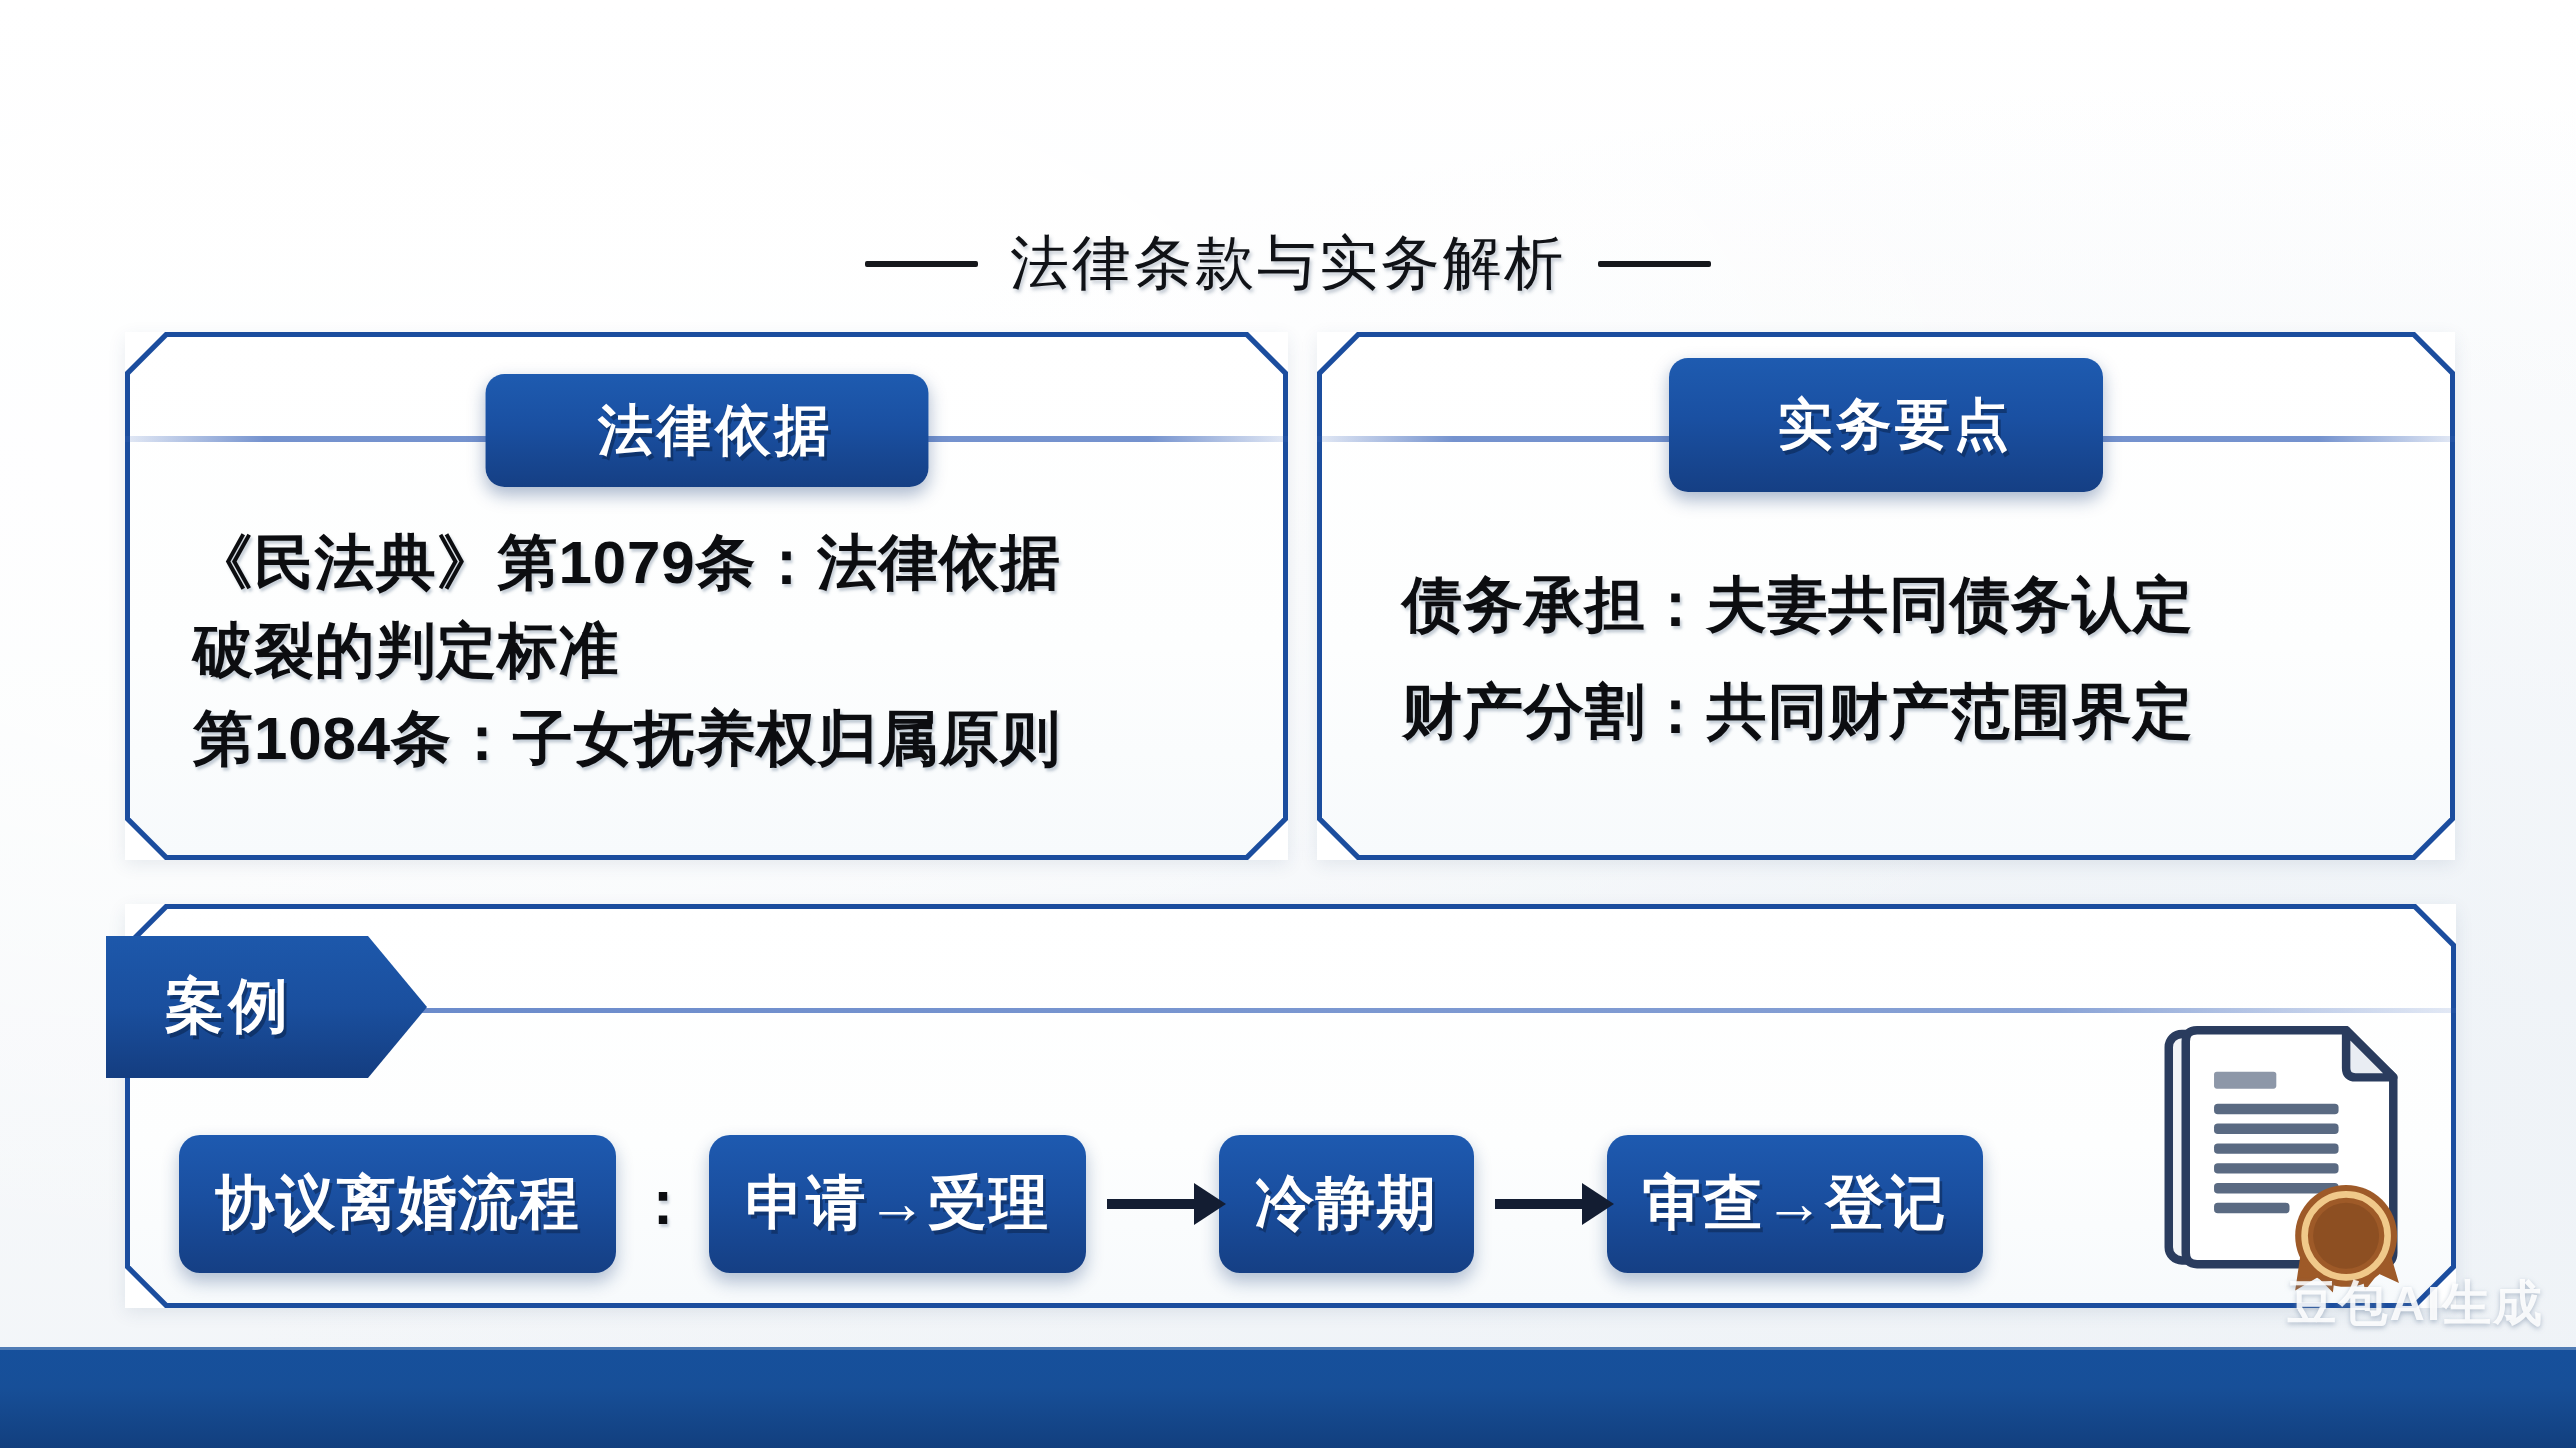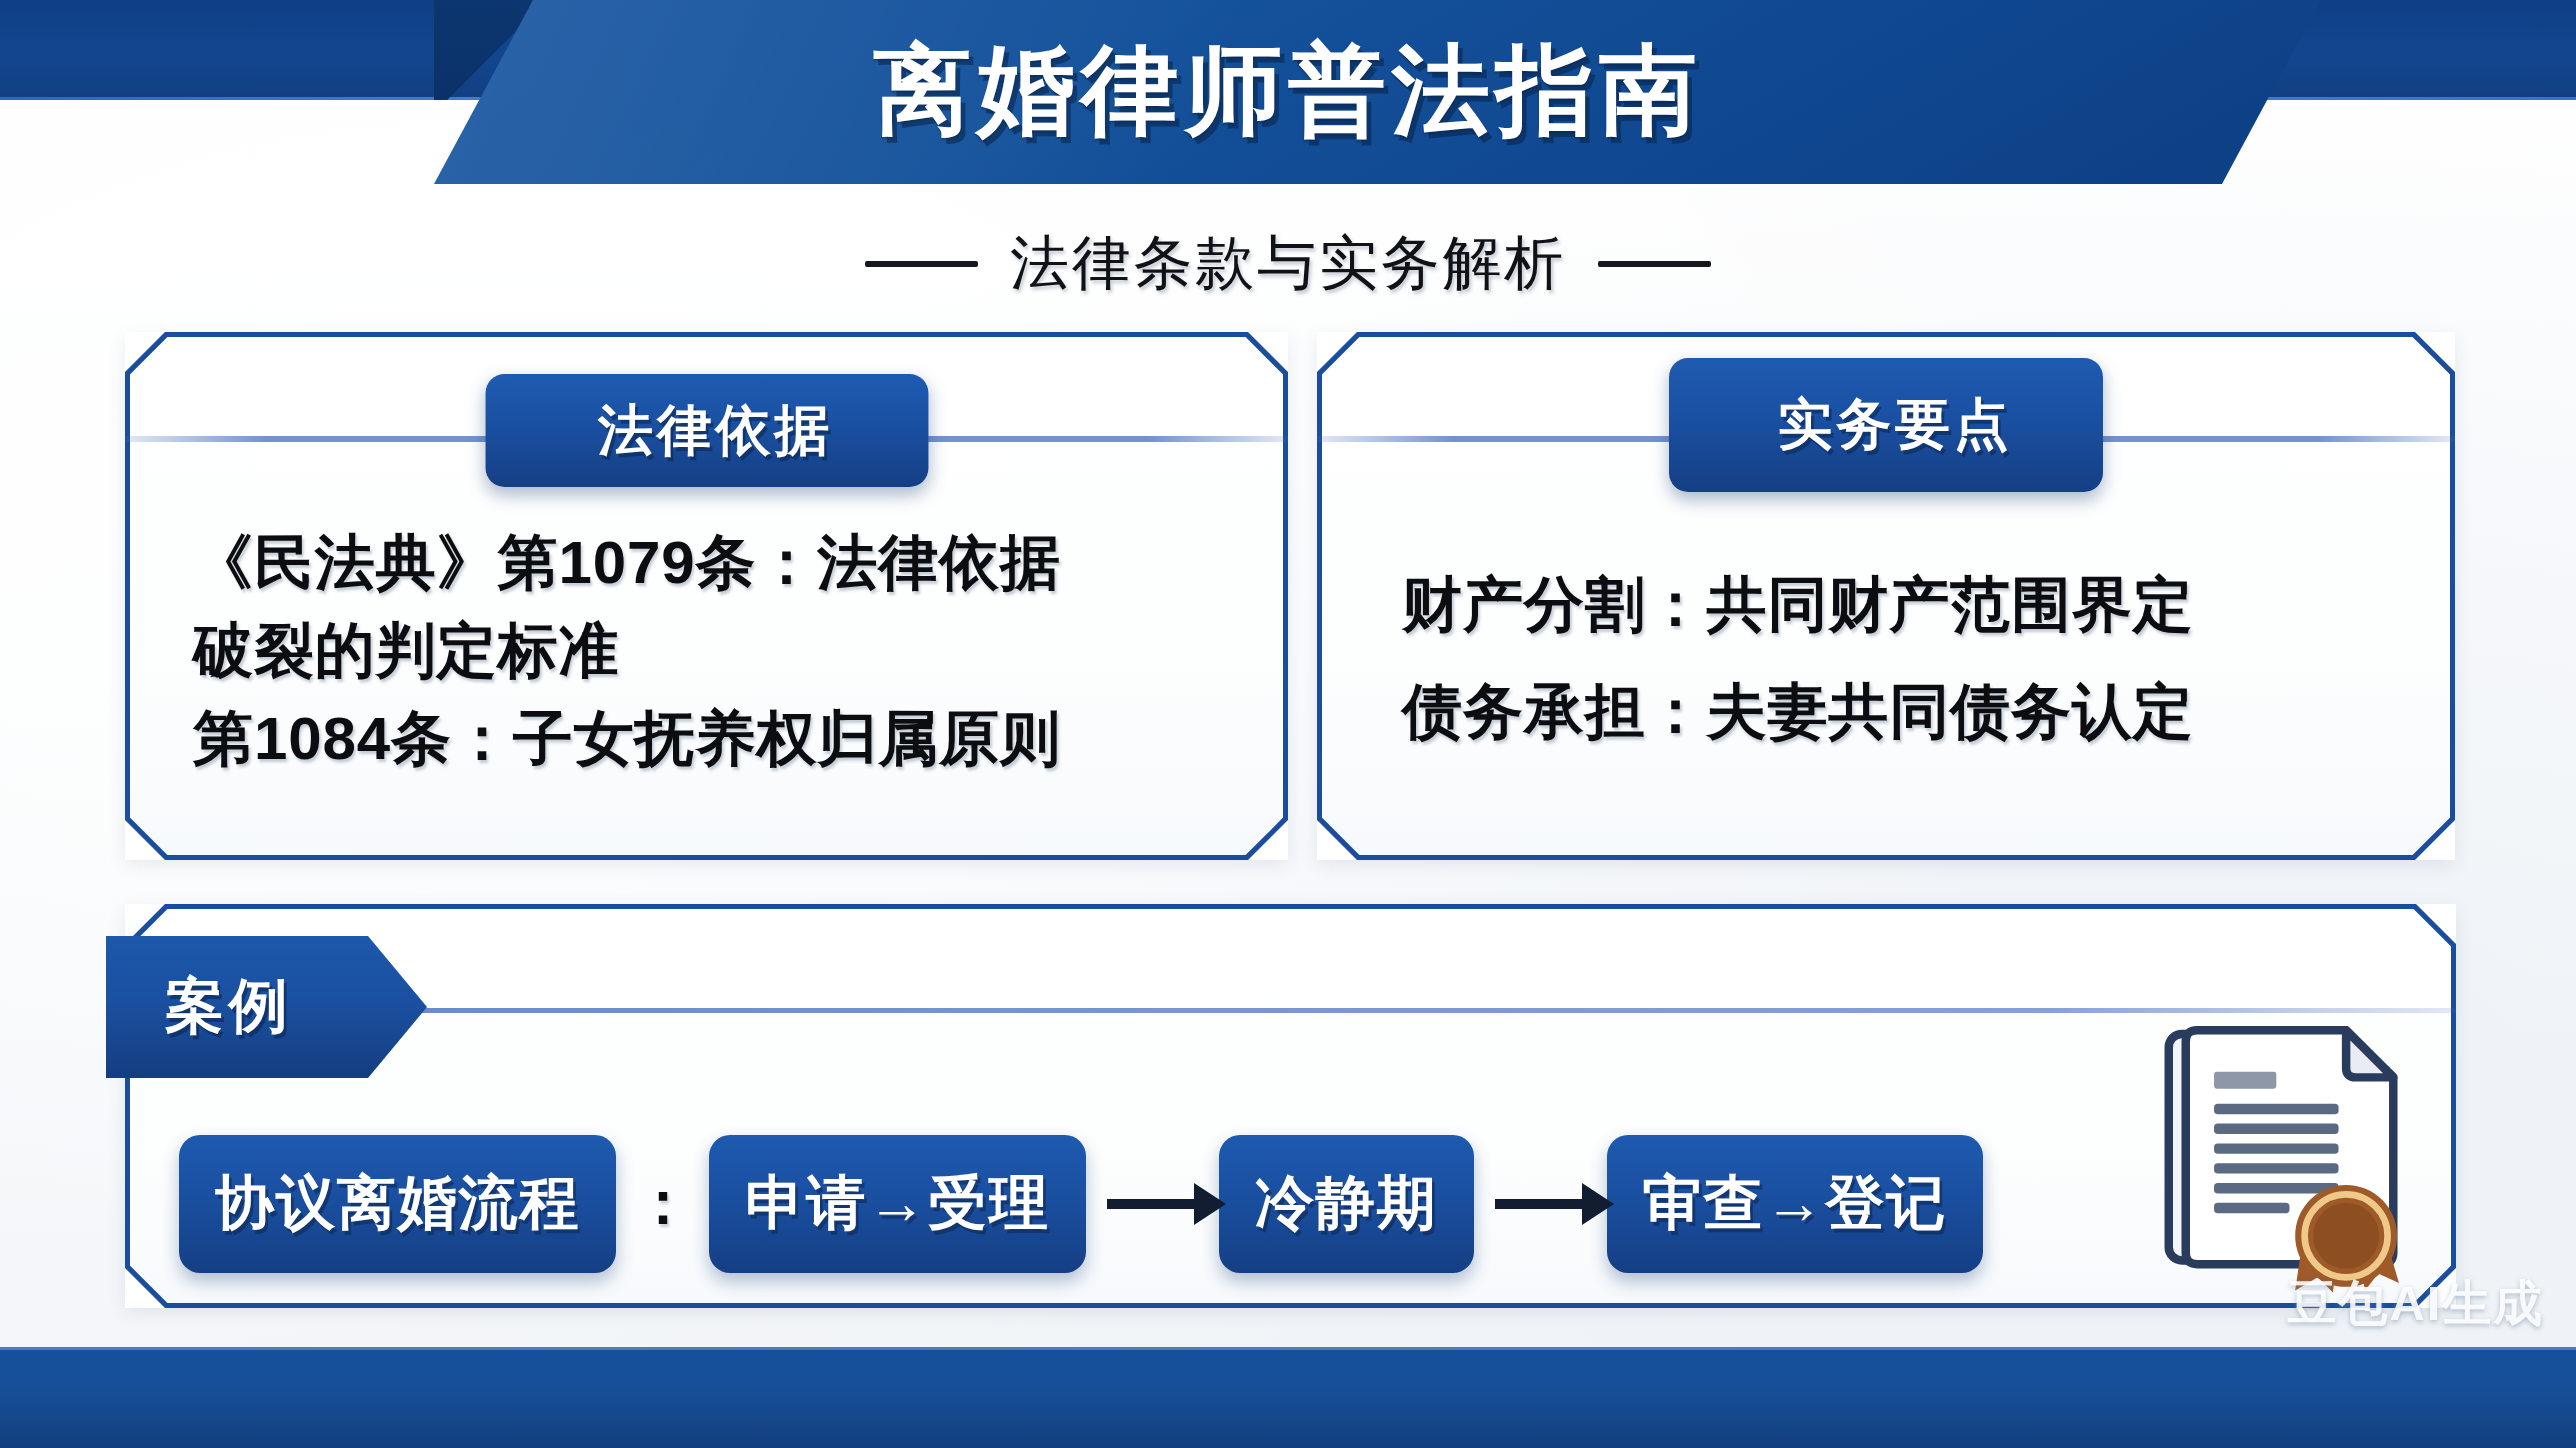--- a/index.html
+++ b/index.html
@@ -272,28 +272,20 @@
     z-index:6;
     white-space:nowrap;
   }
 </style>
 </head>
 <body>
 
 <div class="page">
   <div class="paper-tex"></div>
 
-  <div class="header">
-    <div class="hdr-band"></div>
-    <div class="hdr-notch"></div>
-    <div class="hdr-banner">
-      <div class="hdr-banner-sheen"></div>
-    </div>
-    <div class="hdr-title">离婚律师普法指南</div>
-  </div>
 
   <div class="subtitle-wrap">
     <span class="sub-rule"></span>
     <span class="subtitle-text">法律条款与实务解析</span>
     <span class="sub-rule"></span>
   </div>
 
   <div class="card" style="left:125px; top:332px; width:1163px; height:528px;">
     <div class="bevel"></div>
     <div class="inner"></div>
@@ -309,22 +301,22 @@
   </div>
 
   <div class="card" style="left:1317px; top:332px; width:1138px; height:528px;">
     <div class="bevel"></div>
     <div class="inner"></div>
     <div class="crossrule" style="top:104px;"></div>
 
     <div class="badge-pill" style="left:50%; transform:translateX(-50%); top:26px; width:434px; height:134px;">实务要点</div>
 
     <div class="card-body" style="left:85px; top:238px; width:991px; gap:36px;">
+      <div class="card-line">债务承担：夫妻共同债务认定</div>
       <div class="card-line">财产分割：共同财产范围界定</div>
-      <div class="card-line">债务承担：夫妻共同债务认定</div>
     </div>
   </div>
 
   <div class="card" style="left:125px; top:904px; width:2331px; height:404px;">
     <div class="bevel"></div>
     <div class="inner"></div>
     <div class="crossrule" style="top:104px; left:283px; height:4.7px;
          background:linear-gradient(90deg,rgba(70,110,190,.8),rgba(70,110,190,.65) 80%,rgba(70,110,190,.15));"></div>
   </div>
 

